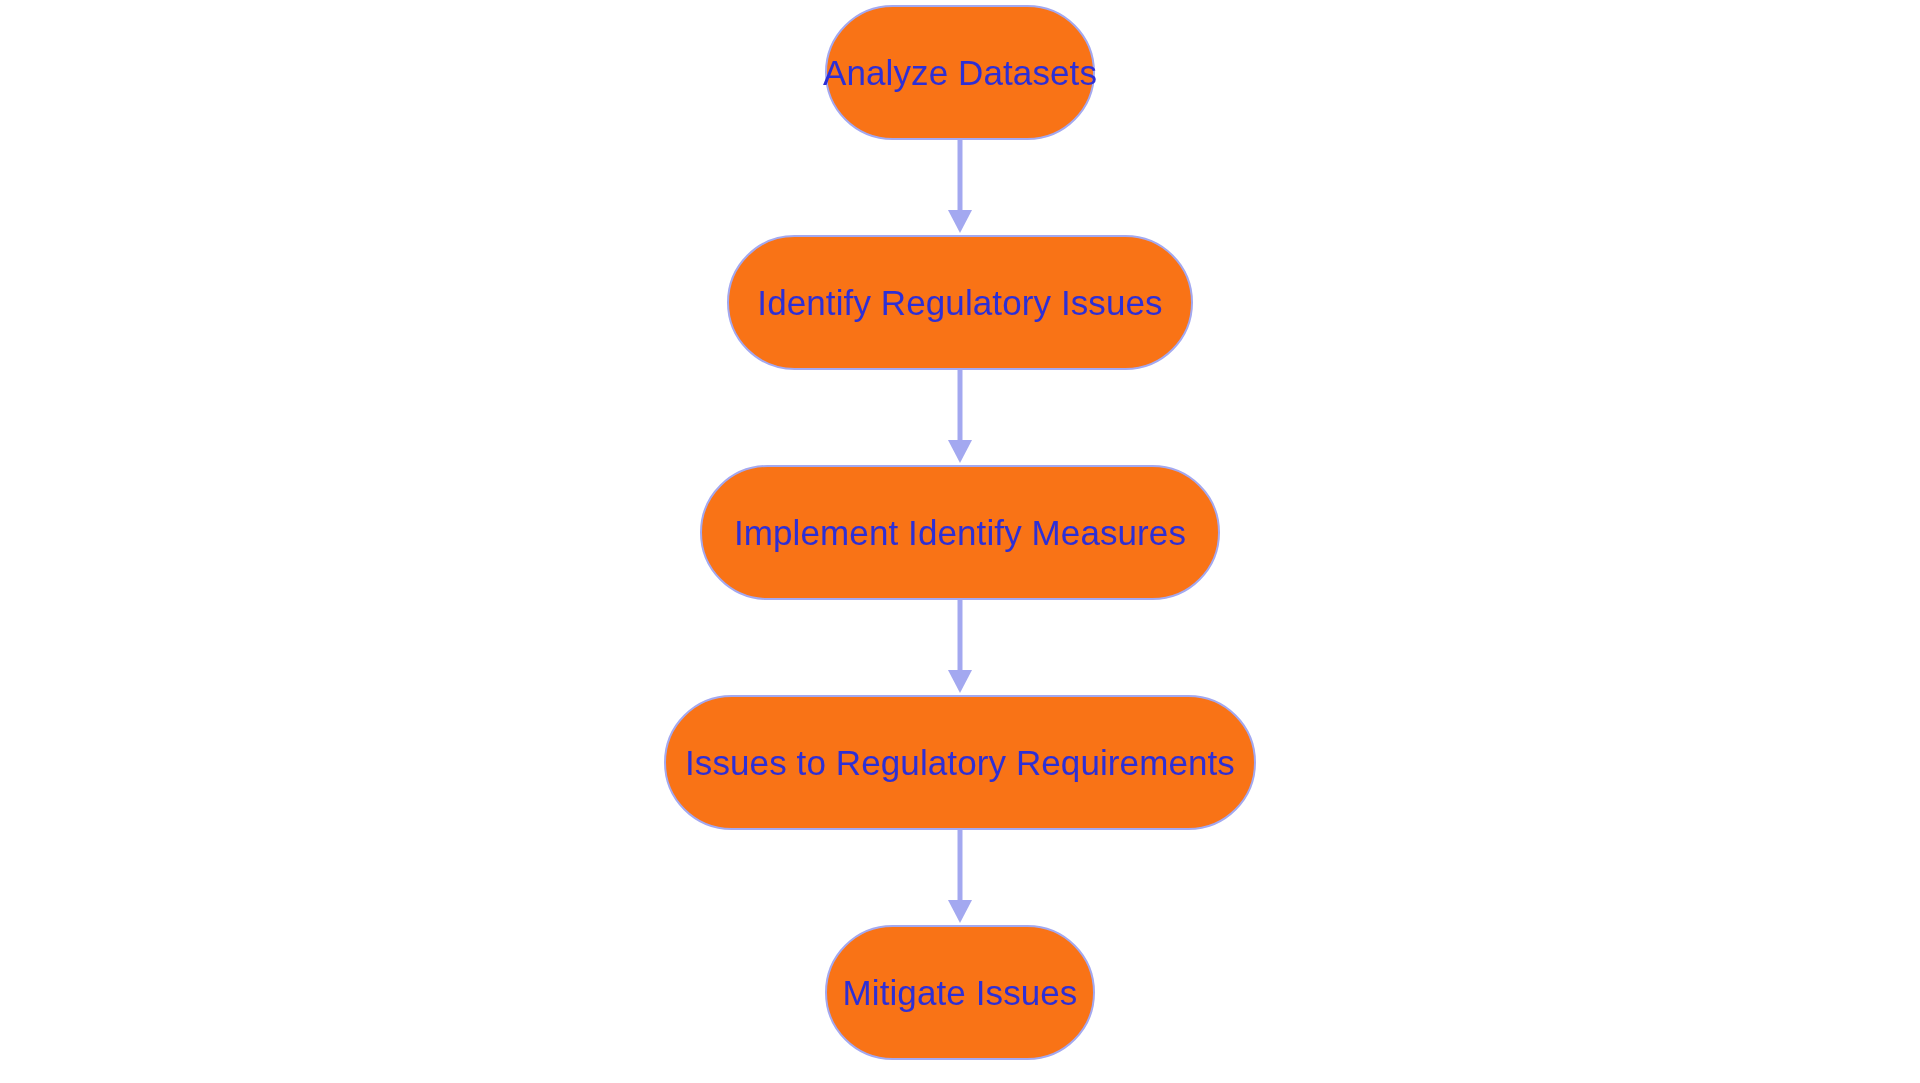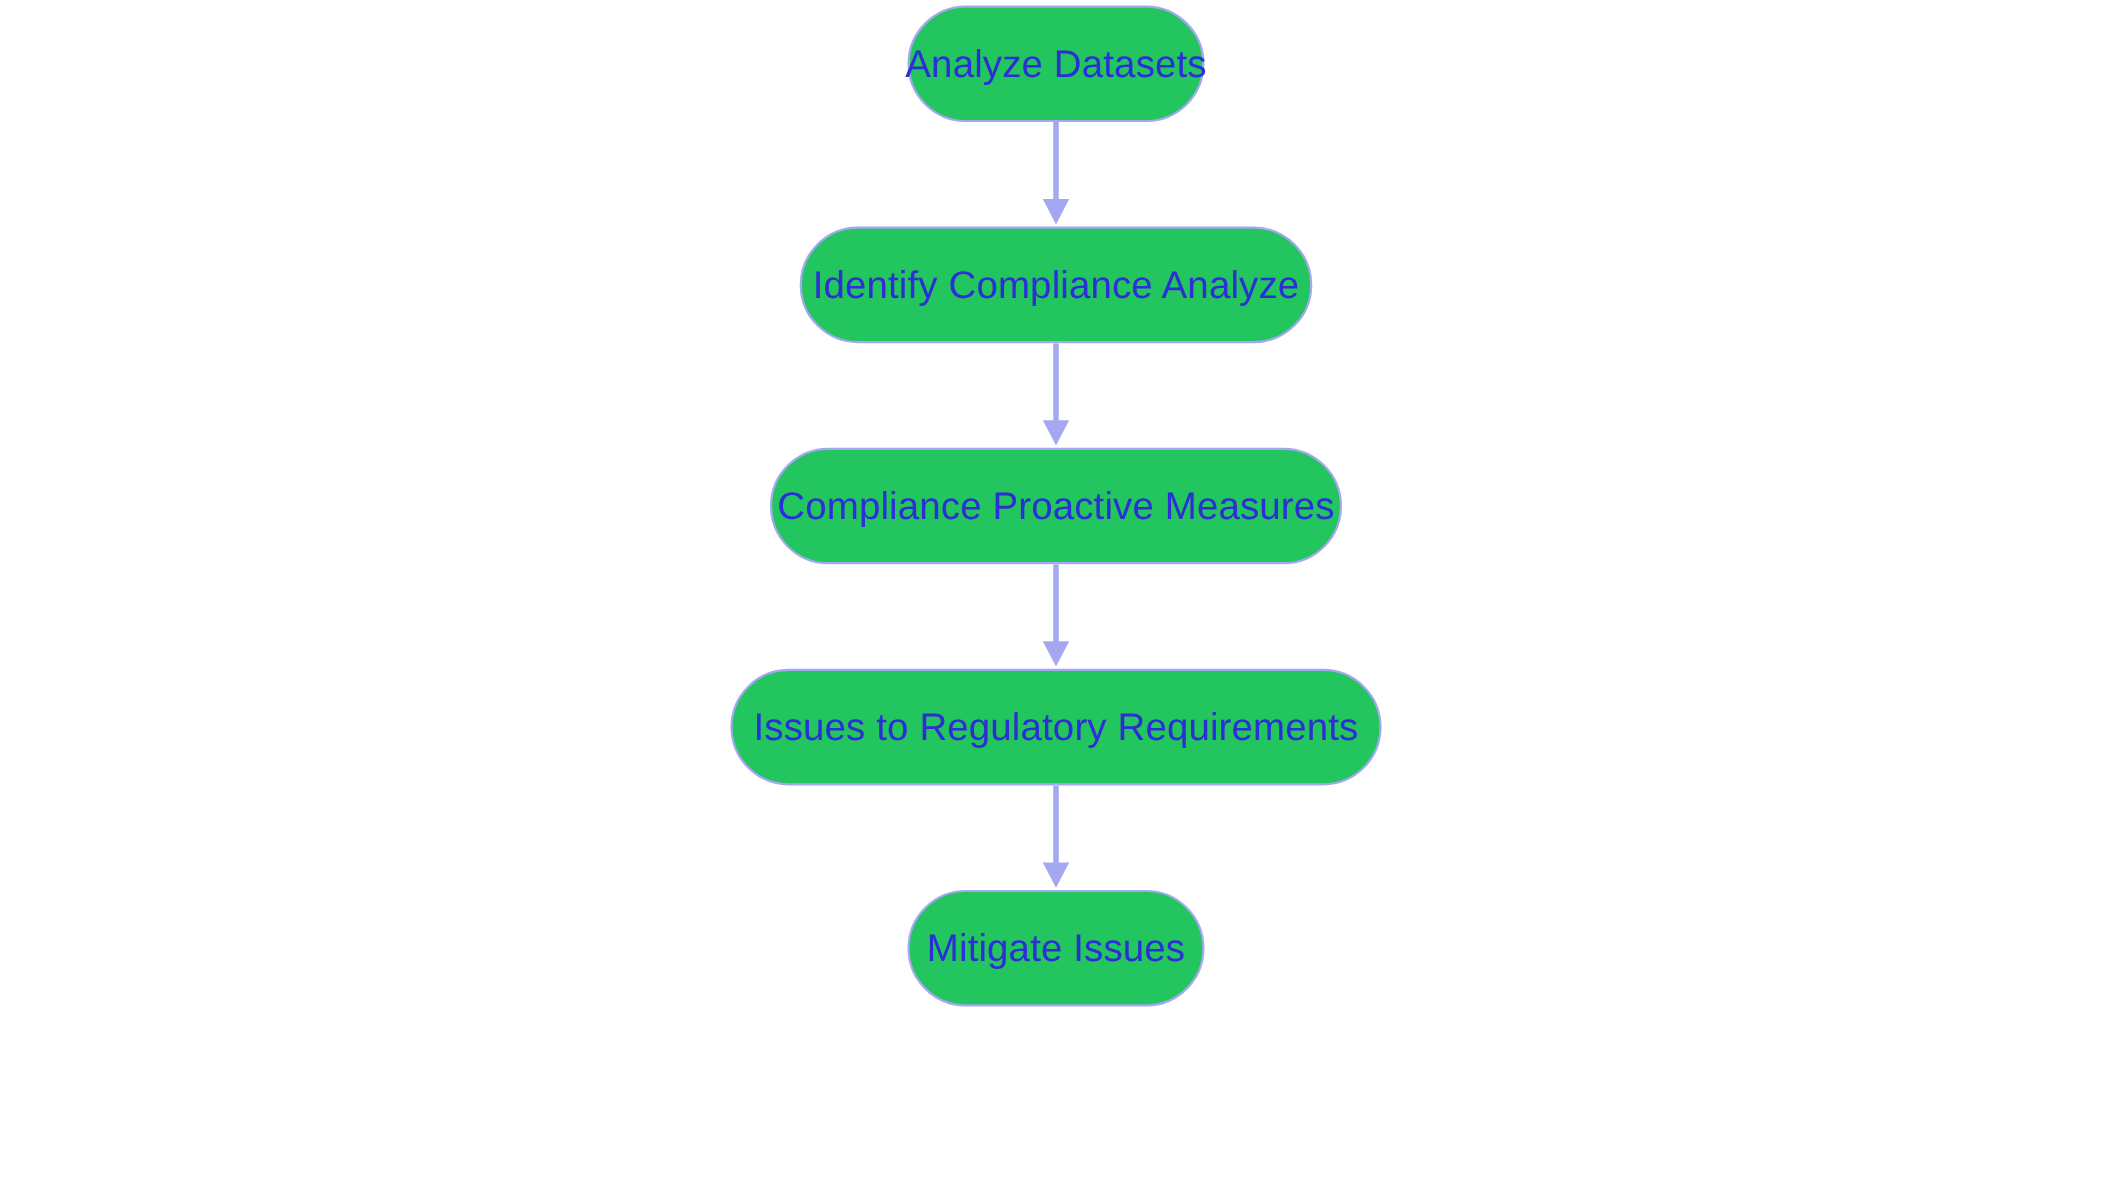--- a/index.html
+++ b/index.html
@@ -30,25 +30,25 @@
     height: 1083px;
     display: flex;
     flex-direction: column;
     align-items: center;
     justify-content: flex-start;
   }
 
   
   .node {
     box-sizing: border-box;
-    height: 106px;
+    height: 135px;
     display: flex;
     align-items: center;
     justify-content: center;
-    background: #22c55e;
+    background: #f97316;
     border: 2px solid #a3a8f0;
     border-radius: 68px;
     flex: 0 0 auto;
   }
   .node-label {
     font-family: "Liberation Sans", sans-serif;
     font-size: 35px;
     font-weight: 400;
     color: #2d2fd6;
     letter-spacing: 0.1px;
@@ -91,32 +91,32 @@
     </div>
 
     <div class="connector">
       <svg viewBox="0 0 40 95" xmlns="http://www.w3.org/2000/svg">
         <line x1="20" y1="0" x2="20" y2="72" stroke="#a3a8f0" stroke-width="5"></line>
         <polygon points="8,70 32,70 20,93" fill="#a3a8f0"></polygon>
       </svg>
     </div>
 
     <div class="node node-w2">
-      <span class="node-label">Identify Compliance Analyze</span>
+      <span class="node-label">Identify Regulatory Issues</span>
     </div>
 
     <div class="connector">
       <svg viewBox="0 0 40 95" xmlns="http://www.w3.org/2000/svg">
         <line x1="20" y1="0" x2="20" y2="72" stroke="#a3a8f0" stroke-width="5"></line>
         <polygon points="8,70 32,70 20,93" fill="#a3a8f0"></polygon>
       </svg>
     </div>
 
     <div class="node node-w3">
-      <span class="node-label">Compliance Proactive Measures</span>
+      <span class="node-label">Implement Identify Measures</span>
     </div>
 
     <div class="connector">
       <svg viewBox="0 0 40 95" xmlns="http://www.w3.org/2000/svg">
         <line x1="20" y1="0" x2="20" y2="72" stroke="#a3a8f0" stroke-width="5"></line>
         <polygon points="8,70 32,70 20,93" fill="#a3a8f0"></polygon>
       </svg>
     </div>
 
     <div class="node node-w4">

